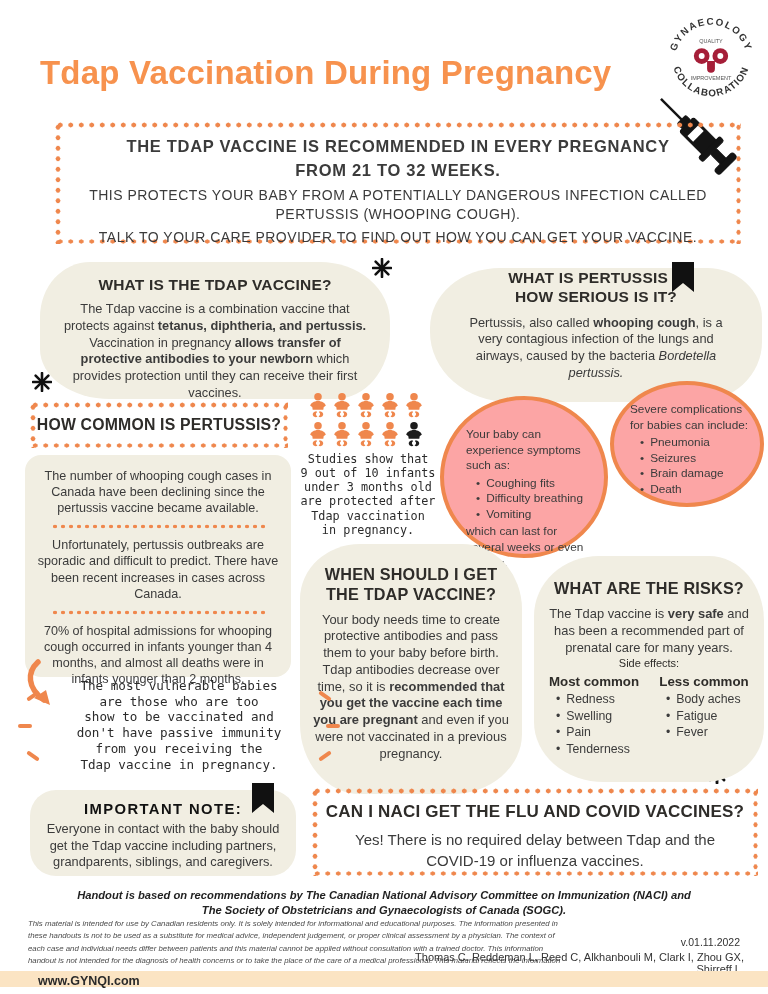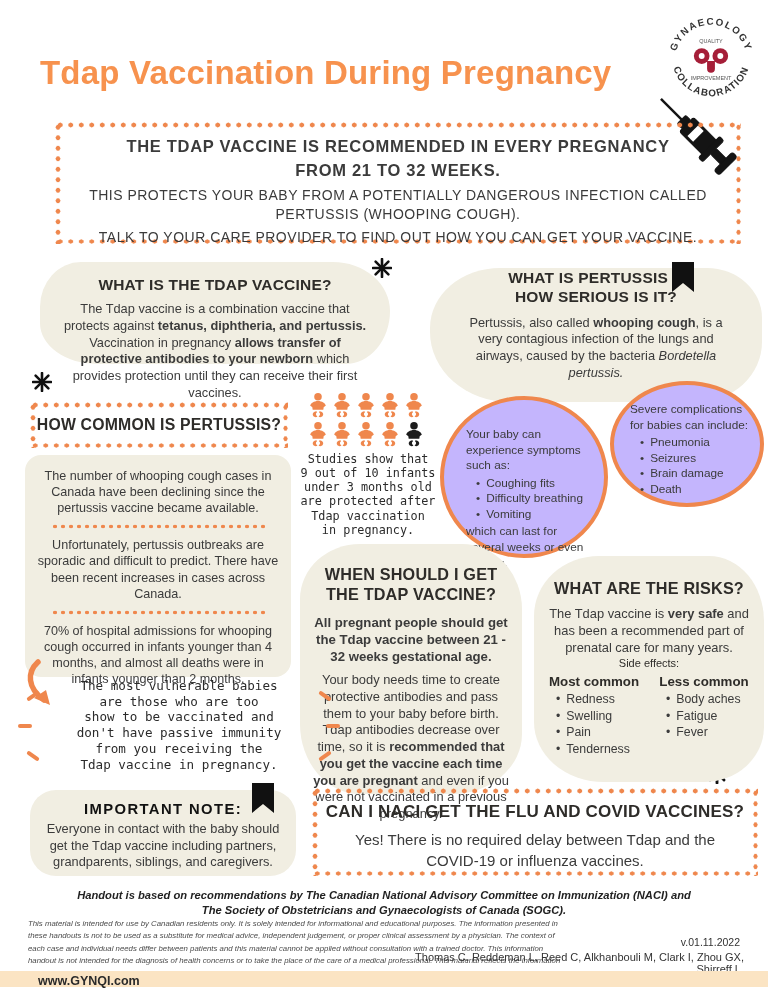--- a/index.html
+++ b/index.html
@@ -34,21 +34,21 @@
     background-repeat:repeat-x,repeat-x,repeat-y,repeat-y;
   }
   .banner{left:55px;top:122px;width:686px;height:122px;text-align:center;padding-top:13px;color:var(--body);}
   .banner .b1{font-size:16.5px;font-weight:bold;letter-spacing:.7px;line-height:1.45;}
   .banner .b2{font-size:14px;letter-spacing:.5px;line-height:1.4;width:630px;margin:3px auto 0;}
 
   .blob{background:var(--beige);}
   .sec-title{font-weight:bold;color:var(--ink);text-align:center;letter-spacing:.2px;font-size:15.5px;line-height:1.25;}
   .sec-body{color:var(--body);text-align:center;font-size:12.8px;line-height:1.3;}
 
-  .box-tdap{left:40px;top:262px;width:350px;height:102px;border-radius:50px 70px 55px 70px/55px 60px 65px 50px;padding-top:13px;}
+  .box-tdap{left:40px;top:262px;width:350px;height:137px;border-radius:50px 70px 55px 70px/55px 60px 65px 50px;padding-top:13px;}
   .box-tdap .sec-body{width:312px;margin:7px auto 0;}
 
   .box-pert{left:430px;top:268px;width:332px;height:134px;border-radius:70px 55px 65px 80px/60px 50px 60px 70px;padding-top:0;}
   .box-pert .sec-body{width:280px;margin:8px auto 0;}
 
   .bookmark{width:22px;height:30px;background:#111;clip-path:polygon(0 0,100% 0,100% 100%,50% 70%,0 100%);}
 
   .howcommon-title{left:30px;top:402px;width:258px;height:46px;display:flex;align-items:center;justify-content:center;}
   .howcommon-title .sec-title{font-size:15.8px;}
 
@@ -56,21 +56,21 @@
   .stats-box p{font-size:12.6px;line-height:1.28;color:var(--body);text-align:center;}
   .dotline{height:5px;width:214px;margin:8px auto;background-image:radial-gradient(circle at center,var(--orange) 1.7px,transparent 2.1px);background-size:8px 5px;background-repeat:repeat-x;background-position:left center;}
 
   .babies{left:306px;top:392px;display:grid;grid-template-columns:repeat(5,24px);grid-auto-rows:29px;justify-items:center;}
   .baby{color:var(--orange);}
   .baby.black{color:#1c1c1c;}
 
   .hand{font-family:"DejaVu Sans Mono",monospace;color:#2b2b2b;text-align:center;}
   .studies-text{left:288px;top:452px;width:160px;font-size:11.8px;line-height:1.2;}
 
-  .oval{border:4px solid var(--orange);border-radius:50%;background:#c4b5fd;}
+  .oval{border:4px solid var(--orange);border-radius:50%;background:#fca5a5;}
   .oval-symptoms{left:440px;top:396px;width:168px;height:162px;padding:27px 14px 0 22px;}
   .oval-compl{left:610px;top:381px;width:154px;height:126px;padding:17px 8px 0 16px;}
   .oval p, .oval li{font-size:11.8px;line-height:1.32;color:var(--body);text-align:left;}
   .oval ul{list-style:none;margin:2px 0 2px 10px;}
   .oval li::before{content:"•";margin-right:6px;}
 
   .when-box{left:300px;top:544px;width:222px;height:250px;border-radius:60px 60px 70px 60px/55px 65px 60px 70px;padding-top:20px;}
   .when-box .sec-title{font-size:16.2px;}
   .when-lead{font-weight:bold;font-size:13.2px;width:200px;margin:9px auto 0;}
   .when-para{font-size:12.9px;width:202px;margin:7px auto 0;}
@@ -297,21 +297,20 @@
       <li>Pneumonia</li>
       <li>Seizures</li>
       <li>Brain damage</li>
       <li>Death</li>
     </ul>
   </div>
 
   <div class="abs blob when-box">
     <div class="sec-title">WHEN SHOULD I GET</div>
     <div class="sec-title">THE TDAP VACCINE?</div>
-    <p class="sec-body when-lead">All pregnant people should get the Tdap vaccine between 21 - 32 weeks gestational age.</p>
     <p class="sec-body when-para"><span>Your body needs time to create protective antibodies and pass them to your baby before birth. Tdap antibodies decrease over time, so it is </span><b>recommended that you get the vaccine each time you are pregnant</b><span> and even if you were not vaccinated in a previous pregnancy.</span></p>
   </div>
 
   <div class="abs blob risks-box">
     <div class="sec-title">WHAT ARE THE RISKS?</div>
     <p class="sec-body risks-para"><span>The Tdap vaccine is </span><b>very safe</b><span> and has been a recommended part of prenatal care for many years.</span></p>
     <div class="sideeffects-label">Side effects:</div>
     <div class="se-cols">
       <div class="se-col">
         <div class="se-head">Most common</div>

